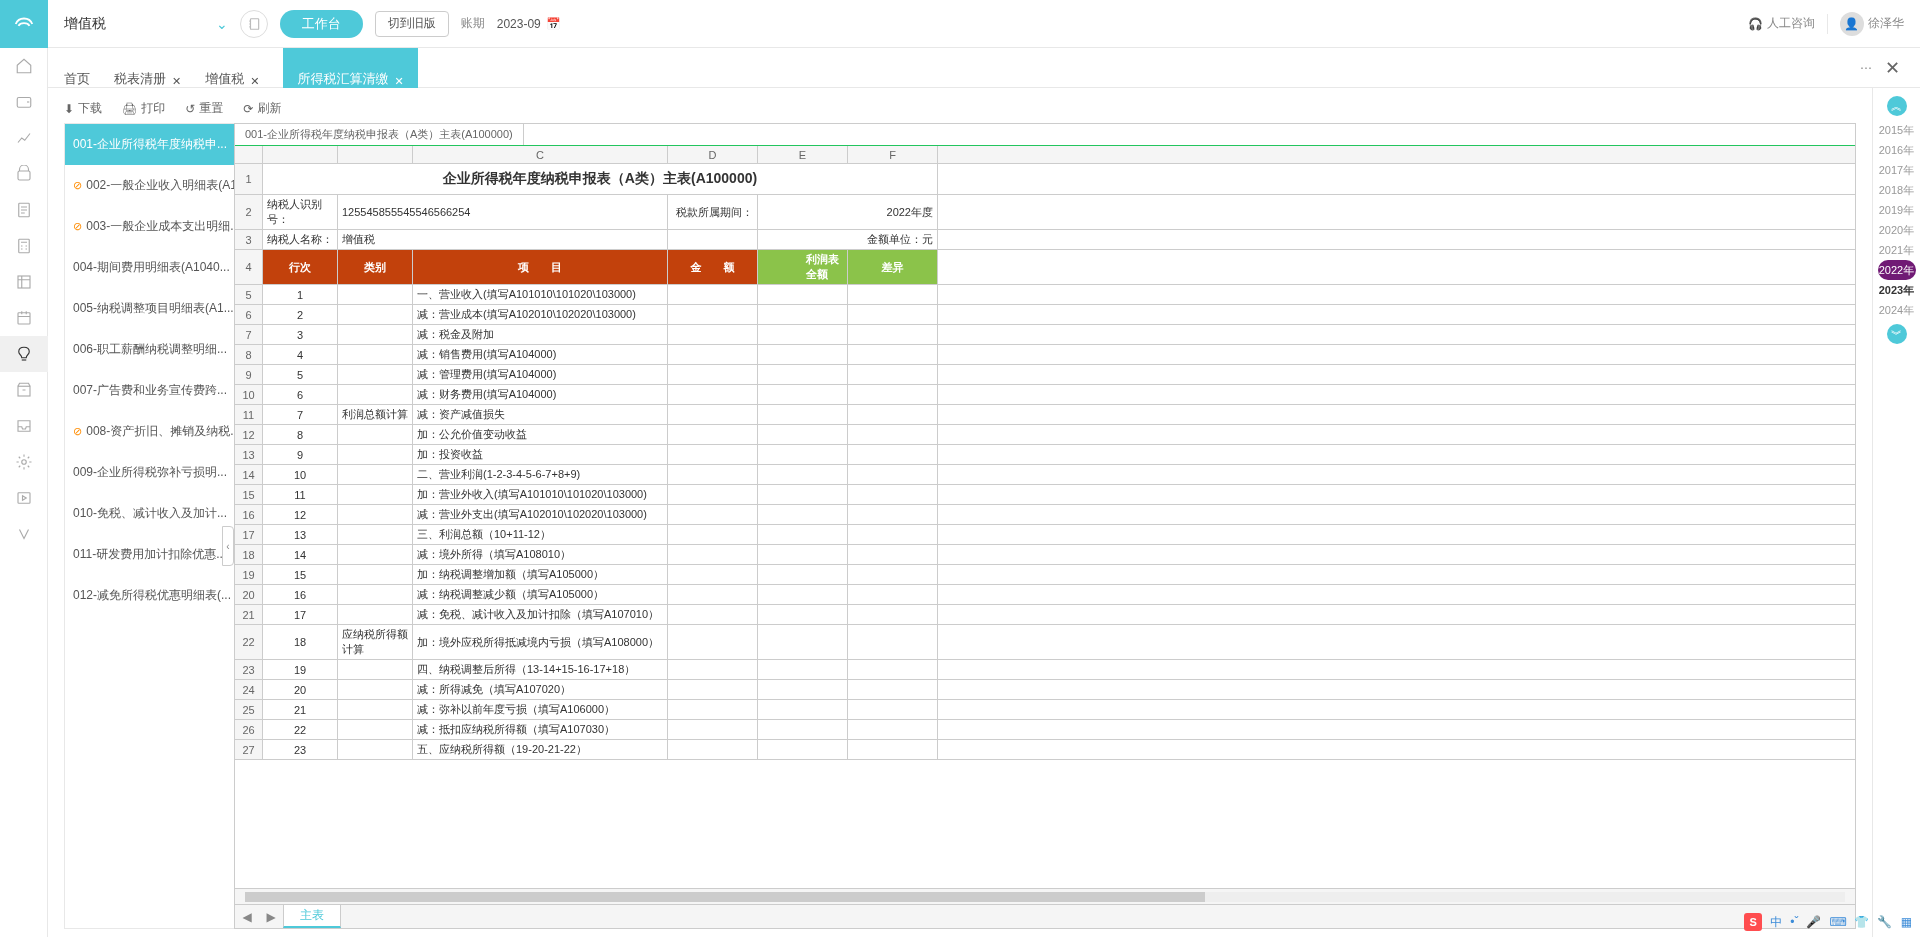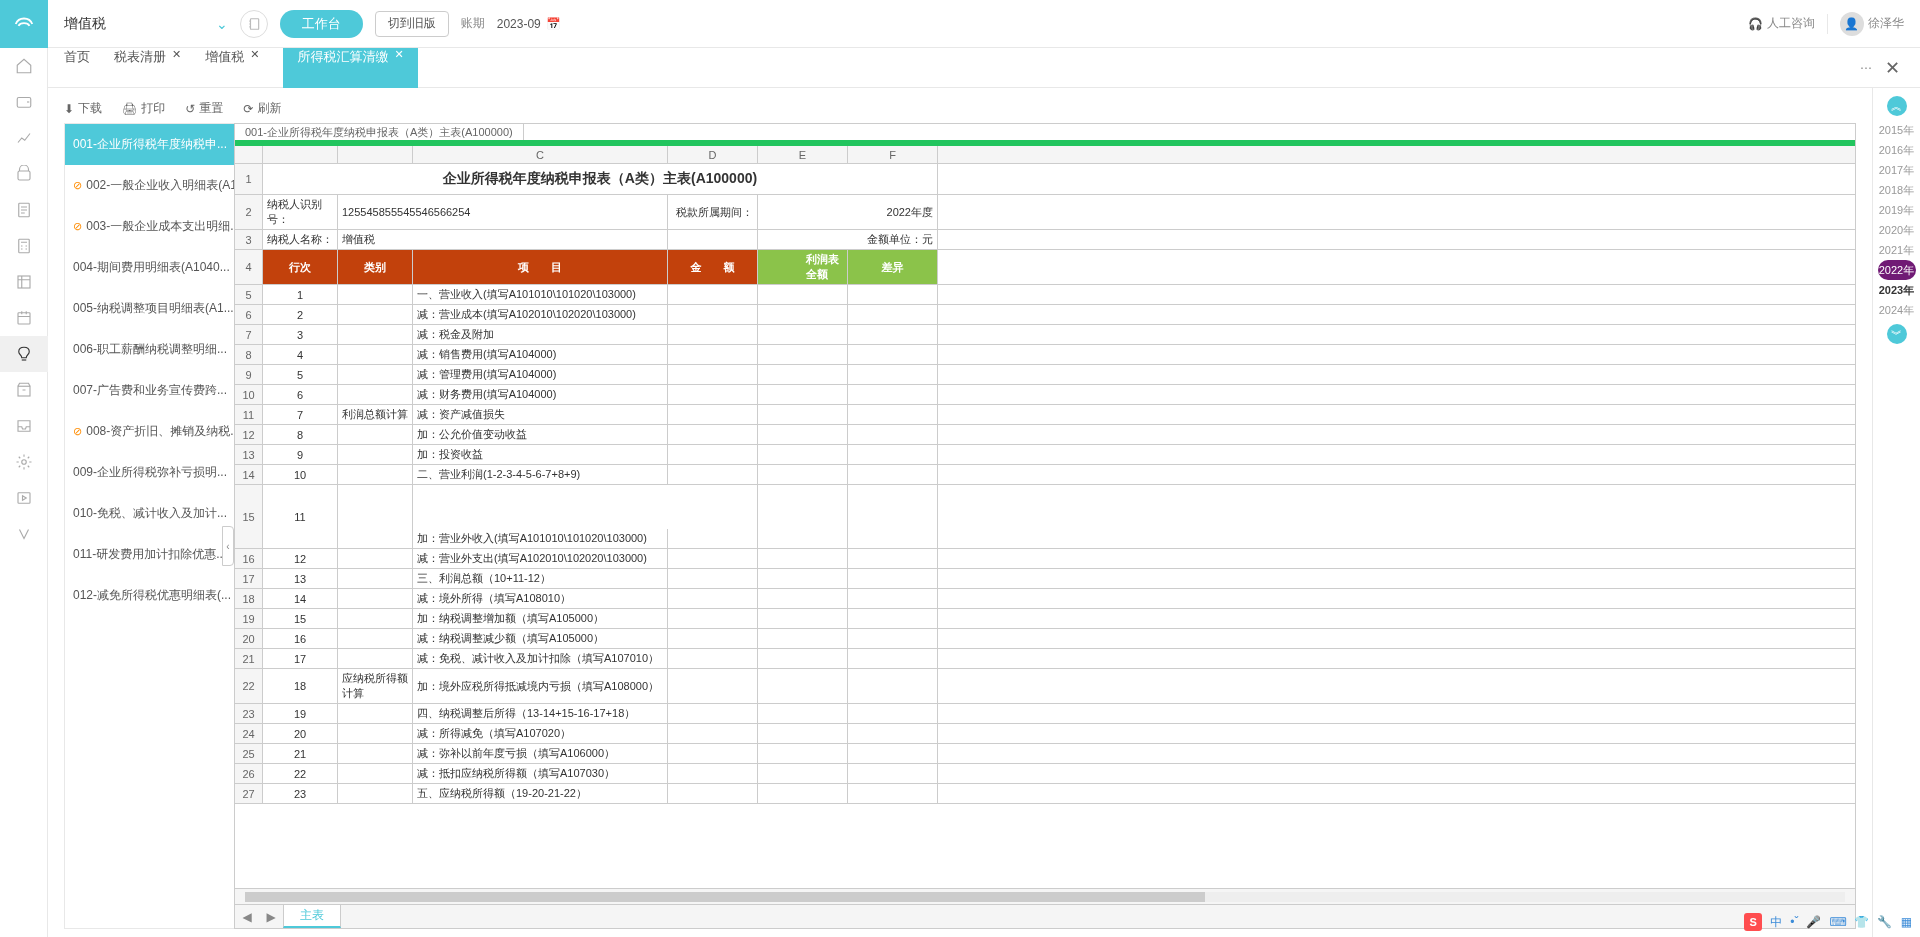--- a/index.html
+++ b/index.html
@@ -17,38 +17,38 @@
 .tenant-select .chev{color:#4ec9d9}
 .round-icon{width:28px;height:28px;border-radius:50%;border:1px solid #ddd;display:flex;align-items:center;justify-content:center;color:#bbb;cursor:pointer}
 .pill-btn{height:28px;padding:0 22px;border-radius:14px;background:#4ec9d9;color:#fff;border:none;cursor:pointer;font-size:13px}
 .outline-pill{height:26px;padding:0 12px;border-radius:4px;border:1px solid #ccc;background:#fff;cursor:pointer;font-size:12px;color:#555}
 .period-label{color:#888;font-size:12px}
 .period-val{display:flex;align-items:center;gap:6px;color:#555}
 .spacer{flex:1}
 .top-action{display:flex;align-items:center;gap:4px;color:#888;cursor:pointer;font-size:12px}
 .avatar{width:24px;height:24px;border-radius:50%;background:#ddd;display:flex;align-items:center;justify-content:center}
 .tabsbar{height:40px;border-bottom:1px solid #e8e8e8;display:flex;align-items:center;padding:0 16px;gap:24px;position:relative}
-.tab{display:flex;align-items:flex-start;gap:6px;height:40px;color:#555;cursor:pointer;font-size:13px}
+.tab{display:flex;align-items:flex-end;gap:6px;height:40px;color:#555;cursor:pointer;font-size:13px}
 .tab.active{background:#4ec9d9;color:#fff;padding:0 14px}
 .tab .close{font-size:11px;color:inherit;cursor:pointer}
 .tabsbar .close-big{position:absolute;right:20px;font-size:18px;color:#666;cursor:pointer}
 .tabsbar .ellipsis{position:absolute;right:48px;color:#888;cursor:pointer}
 .content{flex:1;display:flex;min-height:0}
 .content-main{flex:1;display:flex;flex-direction:column;min-width:0;min-height:0}
 .warn-row{padding:10px 16px 6px;display:flex;align-items:flex-start;gap:20px}
 .warn-text{color:#ff4d4f;font-size:12px;line-height:1.6;flex:1}
 .toolbar-actions{display:flex;gap:20px;color:#666;font-size:12px;white-space:nowrap;padding-top:2px}
 .toolbar-actions span{cursor:pointer;display:flex;align-items:center;gap:4px}
 .report-area{flex:1;display:flex;min-height:0;padding:0 16px 8px}
 .report-nav{width:170px;border:1px solid #e8e8e8;border-right:none;overflow:auto}
 .report-nav-item{padding:12px 8px;font-size:12px;color:#555;cursor:pointer;display:flex;align-items:center;gap:4px;white-space:nowrap;overflow:hidden;text-overflow:ellipsis}
 .report-nav-item.active{background:#4ec9d9;color:#fff}
 .report-nav-item .warn-dot{color:#ff8c00;font-size:11px}
 .sheet-wrap{flex:1;border:1px solid #ccc;display:flex;flex-direction:column;min-width:0;position:relative}
-.sheet-tabs-top{height:22px;border-bottom:6px solid #22c55e;display:flex;align-items:flex-end}
+.sheet-tabs-top{height:22px;border-bottom:1px solid #22c55e;display:flex;align-items:flex-end}
 .sheet-tab-top{padding:0 10px;font-size:11px;color:#666;border-right:1px solid #ccc;height:100%;display:flex;align-items:center;background:#fff}
 .col-headers{display:flex;height:18px;border-bottom:1px solid #ccc;background:#f5f5f5;font-size:11px;color:#666}
 .col-headers div{border-right:1px solid #ccc;display:flex;align-items:center;justify-content:center}
 .rowhdr{width:28px;min-width:28px}
 .colA{width:75px;min-width:75px}
 .colB{width:75px;min-width:75px}
 .colC{width:255px;min-width:255px}
 .colD{width:90px;min-width:90px}
 .colE{width:90px;min-width:90px}
 .colF{width:90px;min-width:90px}
@@ -417,21 +417,21 @@
                   <div class="cell " style="width: 75px; min-width: 75px;"></div>
                   <div class="cell " style="width: 255px; min-width: 255px;">二、营业利润(1-2-3-4-5-6-7+8+9)</div>
                   <div class="cell " style="width: 90px; min-width: 90px;"></div>
                   <div class="cell " style="width: 90px; min-width: 90px;"></div>
                   <div class="cell " style="width: 90px; min-width: 90px;"></div>
                 </div>
                 <div class="sheet-row">
                   <div class="rowhdr">15</div>
                   <div class="cell center" style="width: 75px; min-width: 75px;">11</div>
                   <div class="cell " style="width: 75px; min-width: 75px;"></div>
-                  <div class="cell " style="width: 255px; min-width: 255px; margin-top: 44px;">加：营业外收入(填写A101010\101020\103000)</div>
+                  <div class="cell " style="width: 255px; min-width: 255px;">加：营业外收入(填写A101010\101020\103000)</div>
                   <div class="cell " style="width: 90px; min-width: 90px;"></div>
                   <div class="cell " style="width: 90px; min-width: 90px;"></div>
                   <div class="cell " style="width: 90px; min-width: 90px;"></div>
                 </div>
                 <div class="sheet-row">
                   <div class="rowhdr">16</div>
                   <div class="cell center" style="width: 75px; min-width: 75px;">12</div>
                   <div class="cell " style="width: 75px; min-width: 75px;"></div>
                   <div class="cell " style="width: 255px; min-width: 255px;">减：营业外支出(填写A102010\102020\103000)</div>
                   <div class="cell " style="width: 90px; min-width: 90px;"></div>

